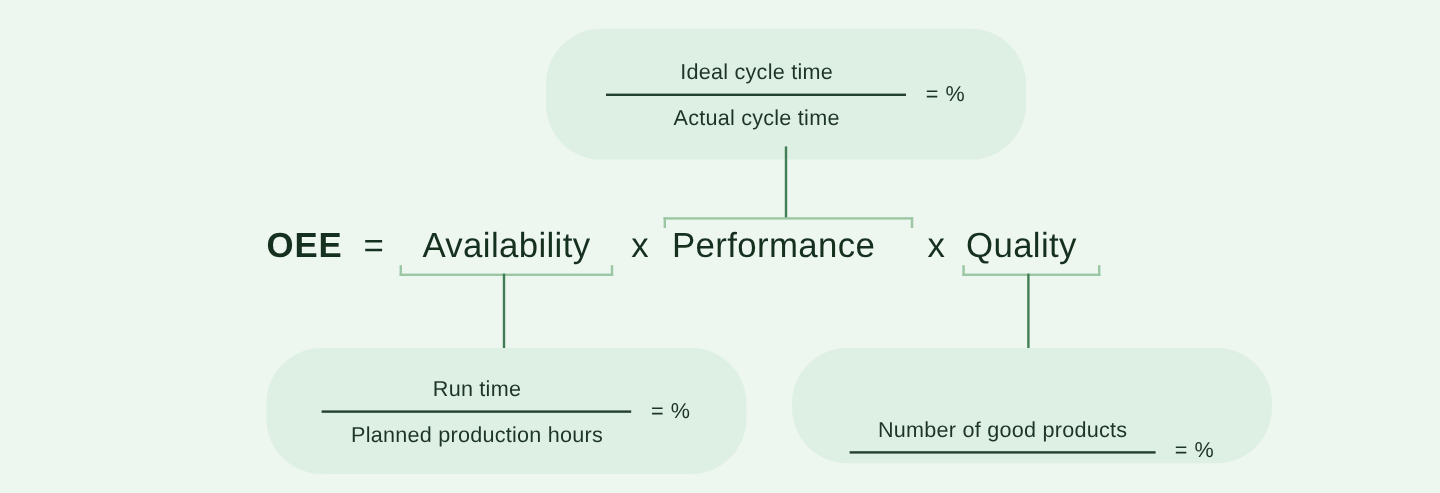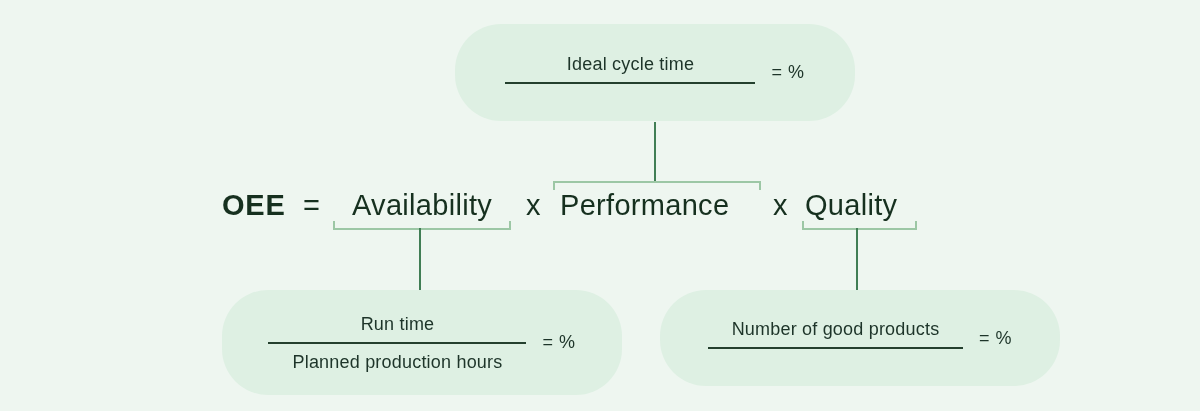--- a/index.html
+++ b/index.html
@@ -19,23 +19,23 @@
   
   .box {
     position: absolute;
     background: #def0e3;
     border-radius: 46px;
     display: flex;
     align-items: center;
     justify-content: center;
     gap: 16px;
   }
-  .box-top    { left: 455px; top: 24px;  width: 400px; height: 97px; }
+  .box-top    { left: 455px; top: 24px;  width: 400px; height: 109px; }
   .box-left   { left: 222px; top: 290px; width: 400px; height: 105px; }
-  .box-right  { left: 660px; top: 290px; width: 400px; height: 96px; }
+  .box-right  { left: 660px; top: 290px; width: 400px; height: 96px; align-items: flex-end; }
 
   .fraction {
     display: flex;
     flex-direction: column;
     align-items: center;
   }
   .fraction .num,
   .fraction .den {
     font-size: 18px;
     letter-spacing: 0.2px;
@@ -108,20 +108,21 @@
 </style>
 </head>
 <body>
 
 <div class="canvas">
 
   <div class="box box-top">
     <div class="fraction frac-top">
       <div class="num">Ideal cycle time</div>
       <div class="frac-line"></div>
+      <div class="den">Actual cycle time</div>
     </div>
     <div class="eq-percent">= %</div>
   </div>
 
   <div class="vline vline-perf"></div>
   <div class="bracket bracket-down bracket-perf"></div>
 
   <div class="formula-row">
     <span class="w-oee">OEE</span>
     <span class="w-eq">=</span>

